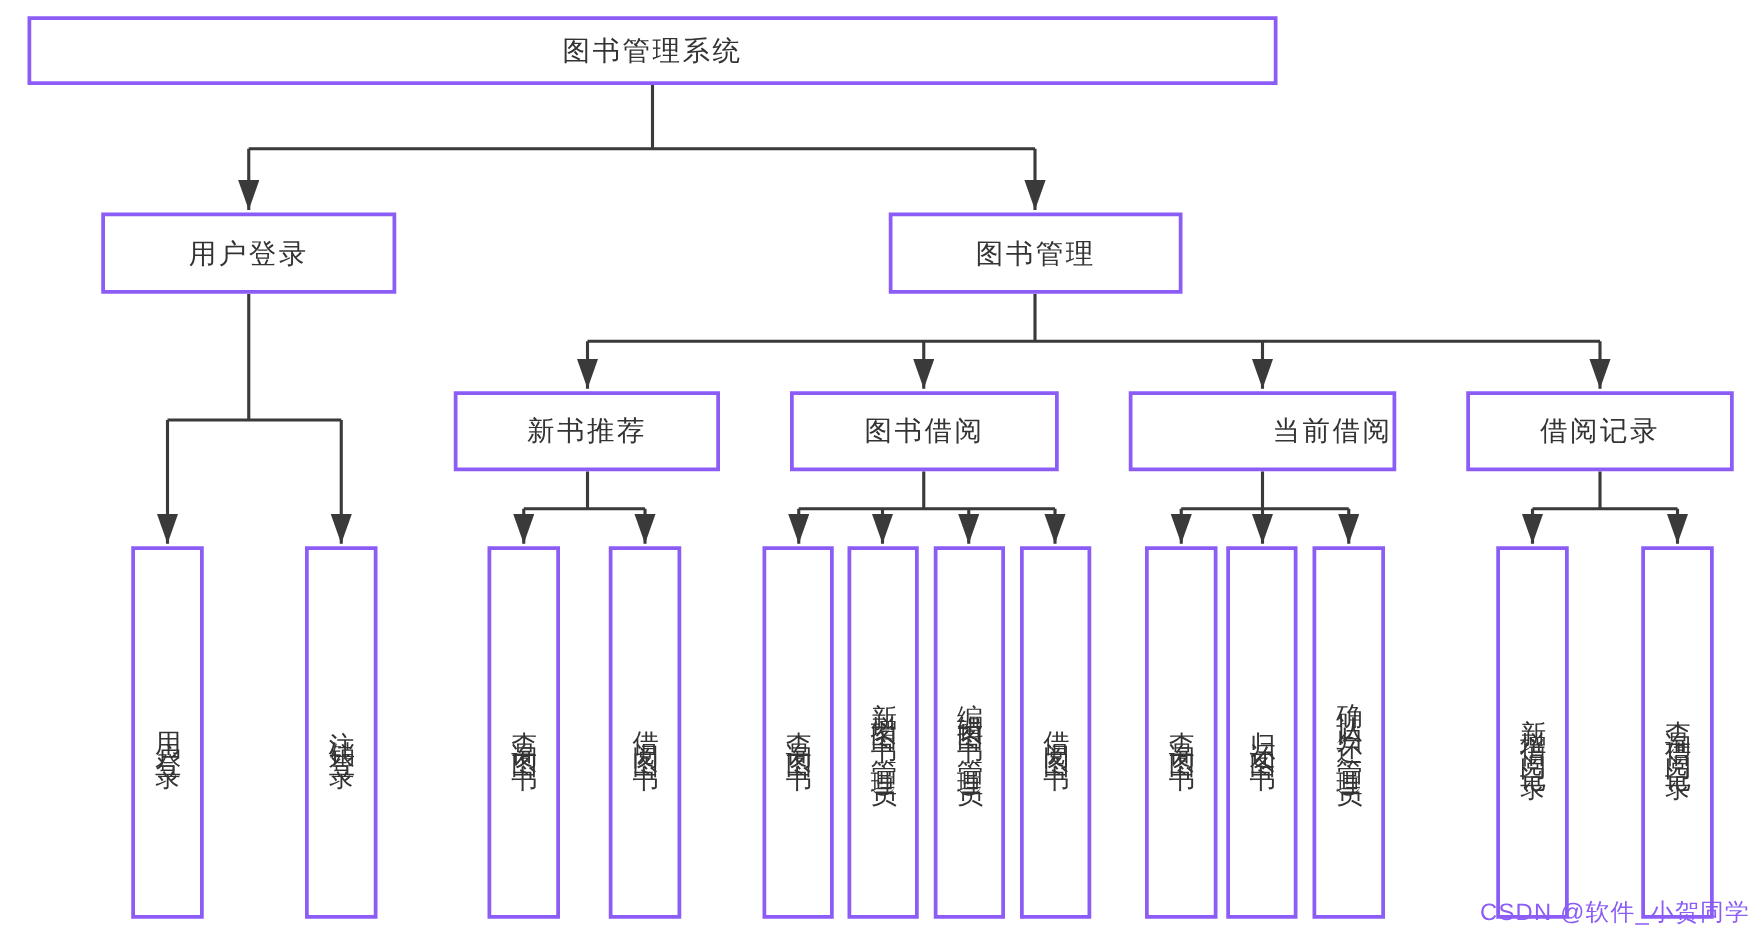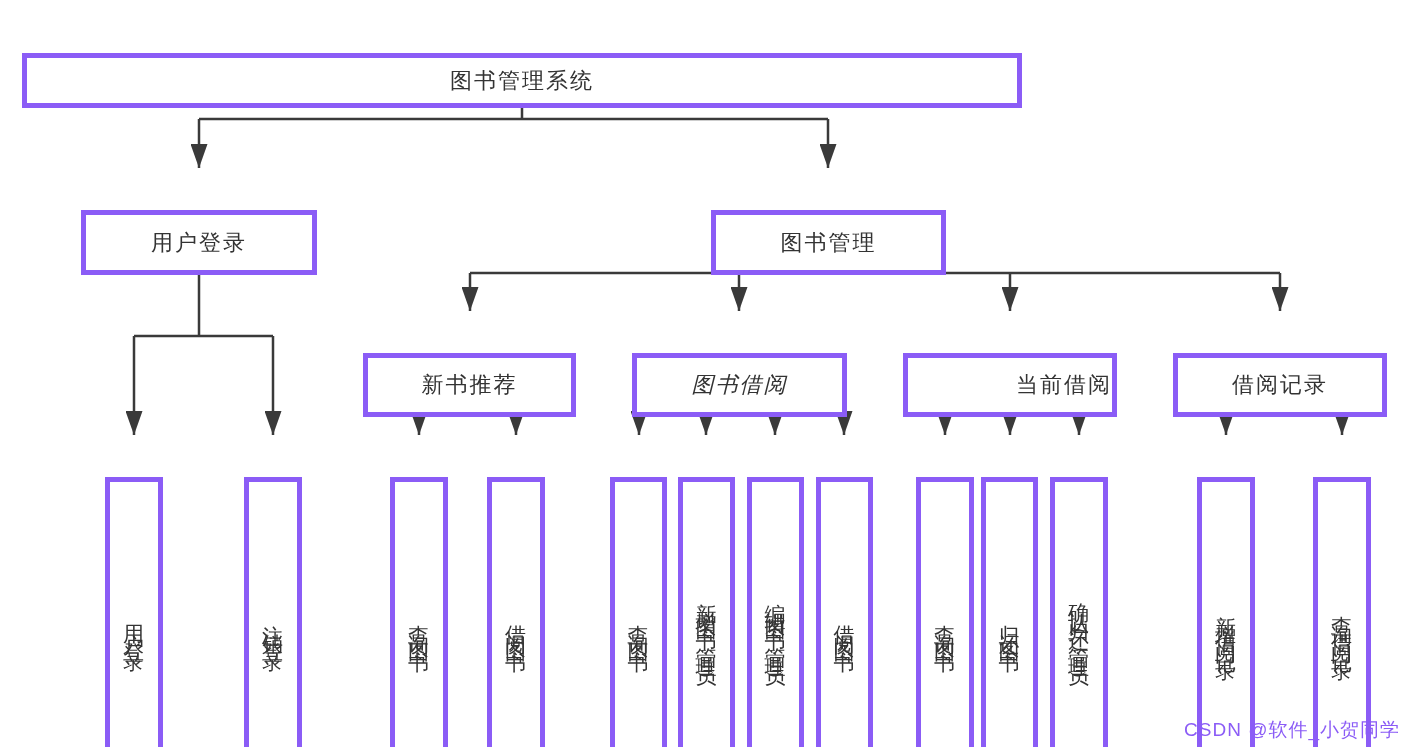--- a/index.html
+++ b/index.html
@@ -18,27 +18,26 @@
   #connectors {
     position: absolute;
     left: 0;
     top: 0;
     z-index: 1;
   }
   .node {
     position: absolute;
     box-sizing: border-box;
     background: #ffffff;
-    border: 5px solid #8b5cf6;
+    border: 3px solid #8b5cf6;
     display: flex;
     align-items: center;
     justify-content: center;
     color: #333333;
     z-index: 2;
-    margin-top: 40px;
   }
   .hnode {
     font-size: 22px;
     letter-spacing: 2px;
     white-space: nowrap;
   }
   .vnode span {
     writing-mode: vertical-rl;
     text-orientation: mixed;
     font-size: 21px;
@@ -111,21 +110,21 @@
   <div class="node hnode" style="left:81px; top:170px; width:236px; height:65px;">
     <span>用户登录</span>
   </div>
   <div class="node hnode" style="left:363px; top:313px; width:213px; height:64px;">
     <span>新书推荐</span>
   </div>
 
   <div class="node hnode" style="left:711px; top:170px; width:235px; height:65px;">
     <span>图书管理</span>
   </div>
-  <div class="node hnode" style="left:632px; top:313px; width:215px; height:64px;font-style:italic;">
+  <div class="node hnode" style="left:632px; top:313px; width:215px; height:64px;">
     <span>图书借阅</span>
   </div>
   <div class="node hnode" style="left:903px; top:313px; width:214px; height:64px;justify-content:flex-end;">
     <span>当前借阅</span>
   </div>
   <div class="node hnode" style="left:1173px; top:313px; width:214px; height:64px;">
     <span>借阅记录</span>
   </div>
 
   <div class="node vnode" style="left:105px; top:437px; width:58px; height:298px;">

